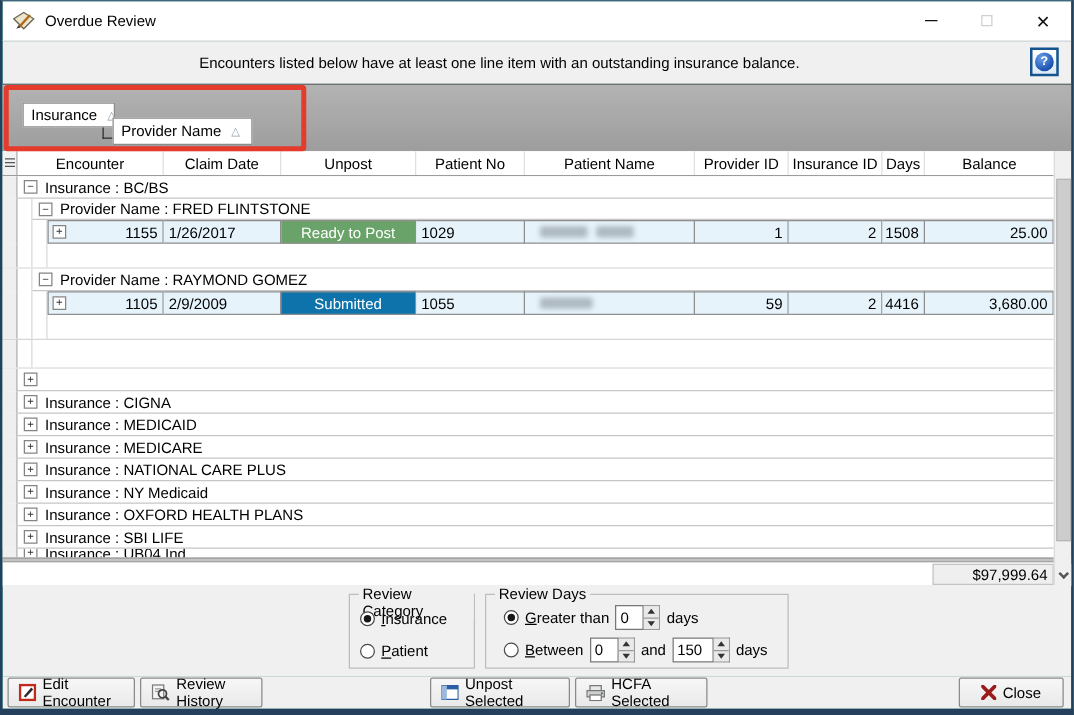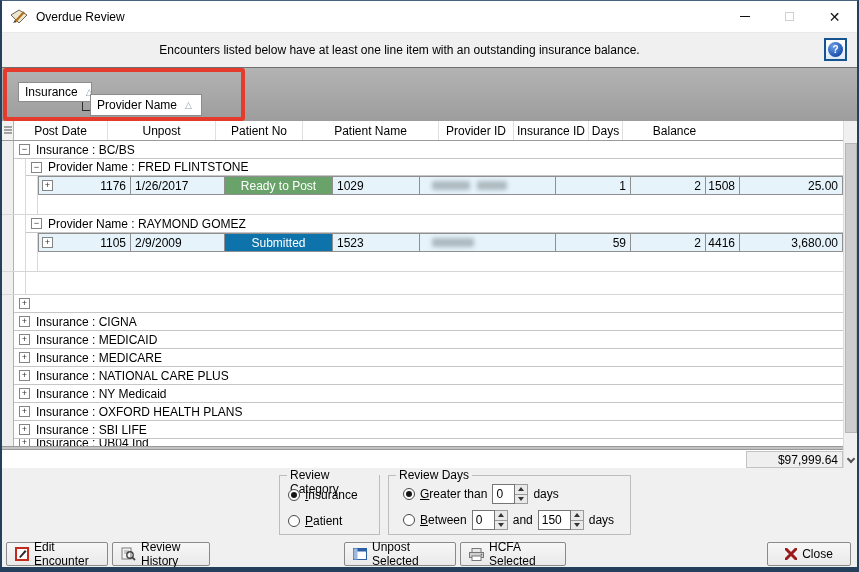--- a/index.html
+++ b/index.html
@@ -130,21 +130,22 @@
     <div class="hdr">
       <div class="hcell hind" style="width:12px">
         <svg width="8" height="10" viewBox="0 0 8 10">
             <g stroke="#555">
               <line x1="0" y1="1" x2="8" y2="1"></line>
               <line x1="0" y1="4" x2="8" y2="4"></line>
               <line x1="0" y1="7" x2="8" y2="7"></line>
             </g>
           </svg>
       </div>
-      <div class="hcell" style="width:94px">Post Date</div>
+      <div class="hcell" style="width:117px">Encounter</div>
+      <div class="hcell" style="width:94px">Claim Date</div>
       <div class="hcell" style="width:108px">Unpost</div>
       <div class="hcell" style="width:87px">Patient No</div>
       <div class="hcell" style="width:136px">Patient Name</div>
       <div class="hcell" style="width:75px">Provider ID</div>
       <div class="hcell" style="width:75px">Insurance ID</div>
       <div class="hcell" style="width:34px">Days</div>
       <div class="hcell" style="width:103px;border-right:none">Balance</div>
     </div>
 
     <div class="rows">
@@ -165,21 +166,21 @@
             <span>Provider Name : FRED FLINTSTONE</span>
           </div>
       </div>
 
       <div class="row" style="height:19px">
         <div class="ind"></div>
           <div class="sp"></div>
           <div class="sp"></div>
         <div class="cell first num" style="width:93px">
             <span class="expbox" style="margin-right:auto;margin-left:3px">+</span>
-            <span>1176</span>
+            <span>1155</span>
           </div>
         <div class="cell lft" style="width:94px">1/26/2017</div>
         <div class="cell status" style="width: 108px; background: rgb(105, 163, 105);">Ready to Post</div>
         <div class="cell lft" style="width:87px">1029</div>
         <div class="cell lft" style="width:136px">
             <span class="blob" style="width:38px;margin-left:8px"></span>
             <span class="blob" style="width:30px;margin-left:7px"></span>
           </div>
         <div class="cell num" style="width:75px">1</div>
         <div class="cell num" style="width:75px">2</div>
@@ -204,21 +205,21 @@
       <div class="row" style="height:19px">
         <div class="ind"></div>
           <div class="sp"></div>
           <div class="sp"></div>
         <div class="cell first num" style="width:93px">
             <span class="expbox" style="margin-right:auto;margin-left:3px">+</span>
             <span>1105</span>
           </div>
         <div class="cell lft" style="width:94px">2/9/2009</div>
         <div class="cell status" style="width: 108px; background: rgb(14, 114, 171);">Submitted</div>
-        <div class="cell lft" style="width:87px">1523</div>
+        <div class="cell lft" style="width:87px">1055</div>
         <div class="cell lft" style="width:136px">
             <span class="blob" style="width:42px;margin-left:8px"></span>
           </div>
         <div class="cell num" style="width:75px">59</div>
         <div class="cell num" style="width:75px">2</div>
         <div class="cell num" style="width:34px">4416</div>
         <div class="cell num" style="width:103px">3,680.00</div>
       </div>
       <div class="row filler">
           <div class="ind"></div>

